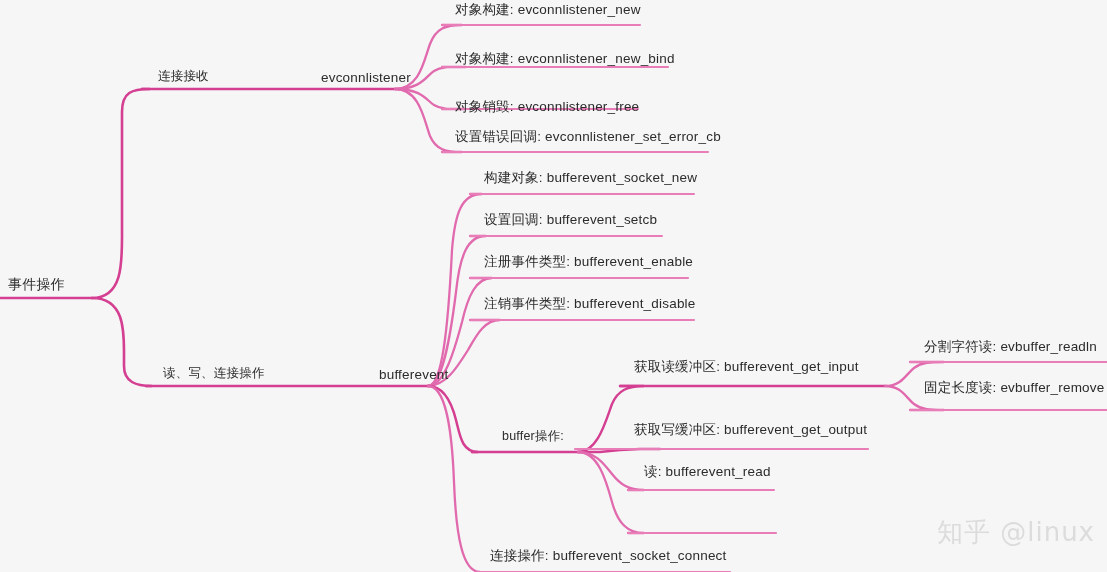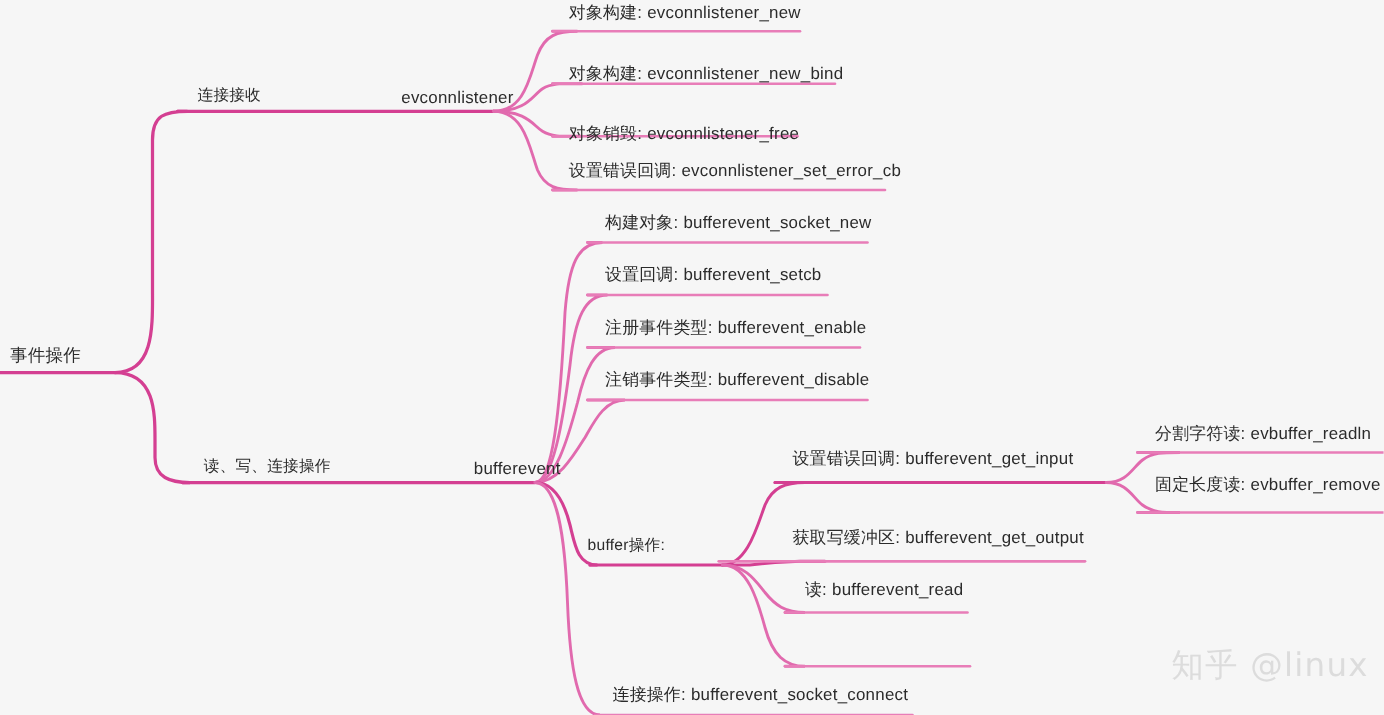--- a/index.html
+++ b/index.html
@@ -129,33 +129,33 @@
   <div class="node-label root" style="left:8px; top:297px;">事件操作</div>
 
   <div class="node-label mid" style="left:158px; top:88px;">连接接收</div>
 
   <div class="node-label" style="left:293px; top:88px;margin-left:28px;">evconnlistener</div>
 
   <div class="node-label mid" style="left:163px; top:385px;">读、写、连接操作</div>
 
   <div class="node-label" style="left:356px; top:385px;padding-left:23px;">bufferevent</div>
 
-  <div class="node-label mid" style="left:470px; top:448px;">buffer操作:</div>
+  <div class="node-label mid" style="left:502px; top:448px;">buffer操作:</div>
 
   <div class="node-label" style="left:455px; top:22px;">对象构建: evconnlistener_new</div>
   <div class="node-label" style="left:455px; top:71px;">对象构建: evconnlistener_new_bind</div>
   <div class="node-label" style="left:455px; top:106px;margin-top:13px;">对象销毁: evconnlistener_free</div>
   <div class="node-label" style="left:455px; top:149px;">设置错误回调: evconnlistener_set_error_cb</div>
 
   <div class="node-label" style="left:484px; top:190px;">构建对象: bufferevent_socket_new</div>
   <div class="node-label" style="left:484px; top:232px;">设置回调: bufferevent_setcb</div>
   <div class="node-label" style="left:484px; top:274px;text-align:right;">注册事件类型: bufferevent_enable</div>
   <div class="node-label" style="left:484px; top:316px;">注销事件类型: bufferevent_disable</div>
 
-  <div class="node-label" style="left:634px; top:379px;">设置错误回调: bufferevent_get_input</div>
+  <div class="node-label" style="left:634px; top:379px;">获取读缓冲区: bufferevent_get_input</div>
   <div class="node-label" style="left:634px; top:442px;">获取写缓冲区: bufferevent_get_output</div>
   <div class="node-label" style="left:644px; top:484px;">读: bufferevent_read</div>
 
   <div class="node-label" style="left:490px; top:568px;">连接操作: bufferevent_socket_connect</div>
 
   <div class="node-label" style="left:924px; top:359px;">分割字符读: evbuffer_readln</div>
   <div class="node-label" style="left:924px; top:400px;">固定长度读: evbuffer_remove</div>
 
   <div class="watermark">知乎 @linux</div>
 

